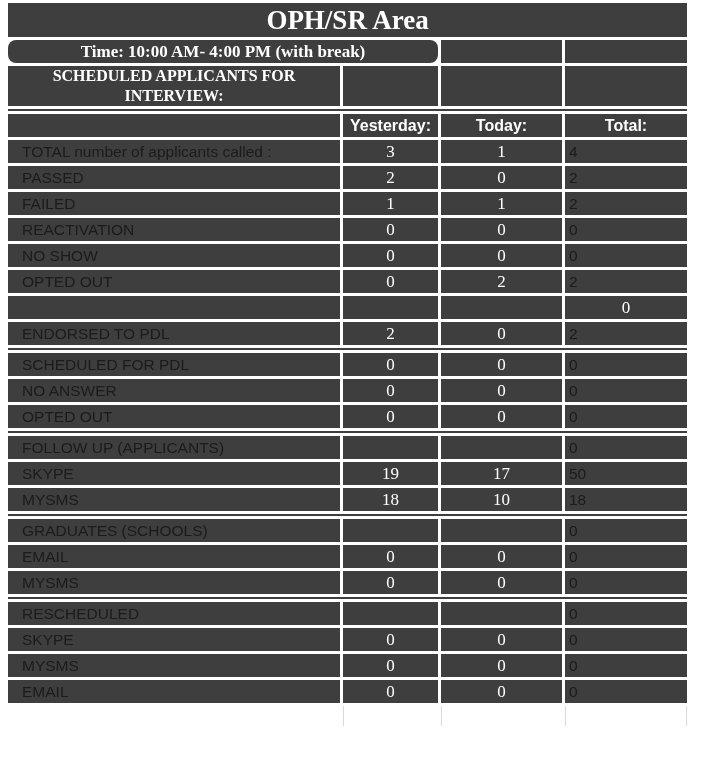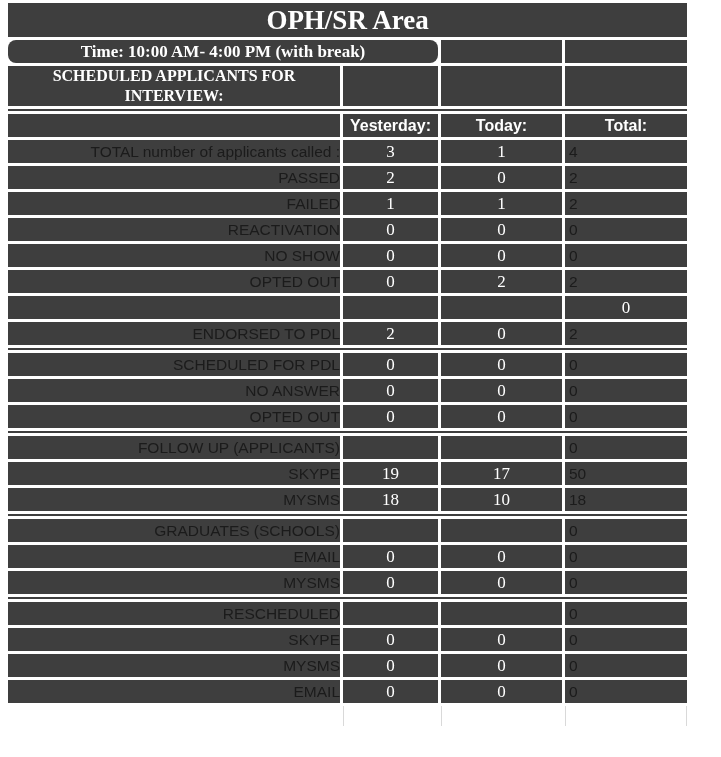--- a/index.html
+++ b/index.html
@@ -61,24 +61,24 @@
   .row-colhead td{height:23px;}
   .row-colhead td.colhead{
     text-align:center;
     font-family:Liberation Sans, sans-serif;
     font-weight:bold;font-size:16px;
     color:var(--light-text);
   }
   
   td.label{
     height:23px;
-    padding-left:3px;
+    padding-left:14px;
     font-size:15.5px;
     color:var(--dark-text);
-    text-align:right;
+    text-align:left;
   }
   td.val{
     height:23px;
     text-align:center;
     font-family:"Liberation Serif","DejaVu Serif",serif;
     font-size:17px;
     color:var(--light-text);
   }
   td.total{
     height:23px;

